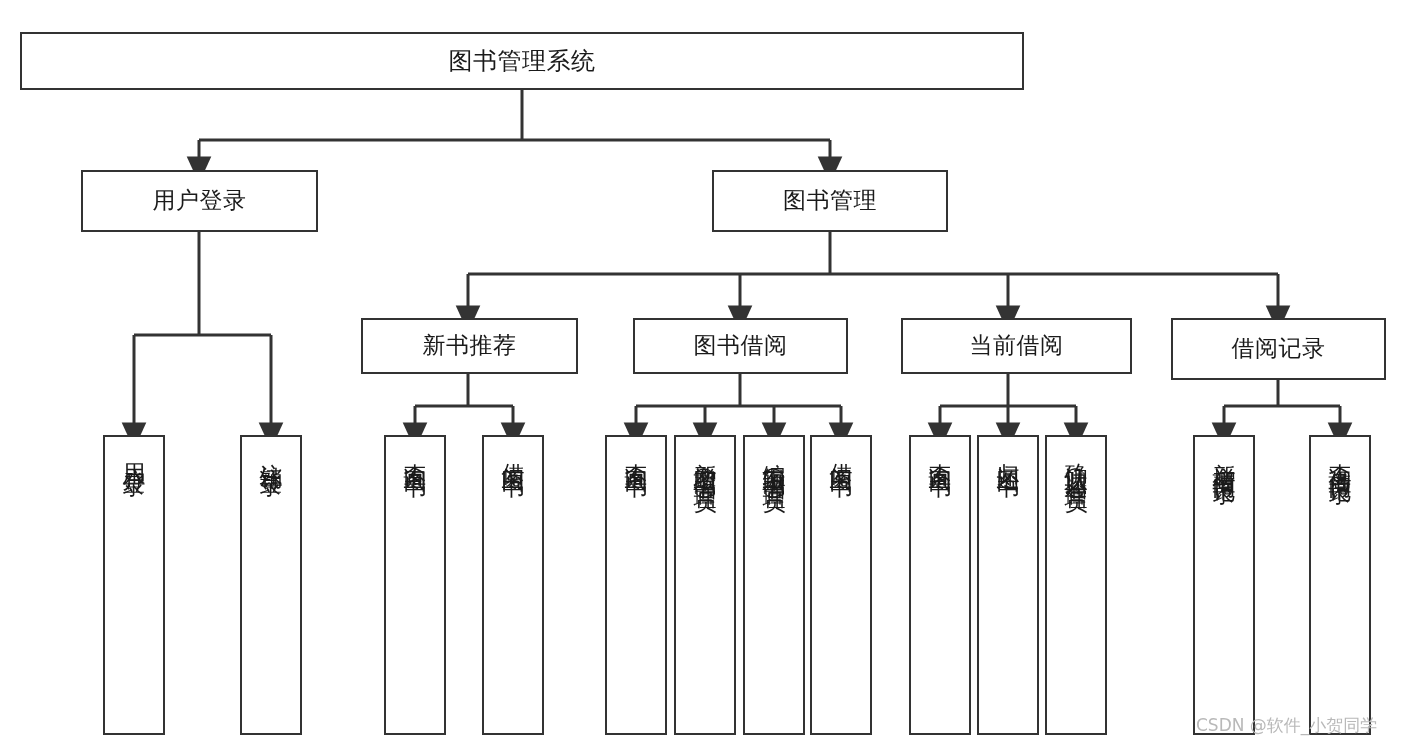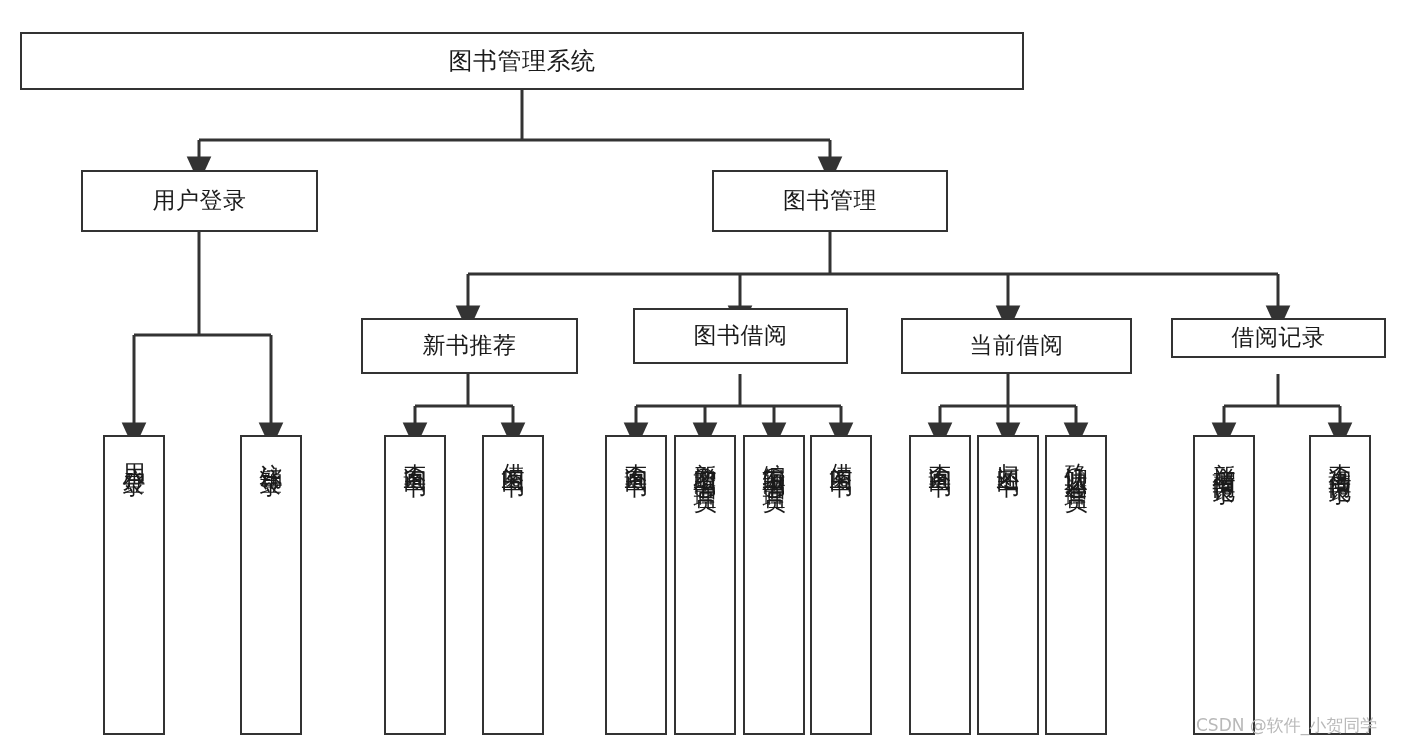--- a/index.html
+++ b/index.html
@@ -134,27 +134,27 @@
   <div class="node horizontal" style="left:81px; top:170px; width:237px; height:62px;">
     <span class="node-label">用户登录</span>
   </div>
   <div class="node horizontal" style="left:361px; top:318px; width:217px; height:56px;">
     <span class="node-label">新书推荐</span>
   </div>
 
   <div class="node horizontal" style="left:712px; top:170px; width:236px; height:62px;">
     <span class="node-label">图书管理</span>
   </div>
-  <div class="node horizontal" style="left:633px; top:308px; width:215px; height:56px;">
+  <div class="node horizontal" style="left:633px; top:318px; width:215px; height:56px;">
     <span class="node-label">图书借阅</span>
   </div>
   <div class="node horizontal" style="left:901px; top:318px; width:231px; height:56px;">
     <span class="node-label">当前借阅</span>
   </div>
-  <div class="node horizontal" style="left:1171px; top:318px; width:215px; height:40px;">
+  <div class="node horizontal" style="left:1171px; top:318px; width:215px; height:62px;">
     <span class="node-label">借阅记录</span>
   </div>
 
   <div class="node vertical" style="left:103px; top:435px; width:62px; height:300px;">
     <span class="node-label">用户登录</span>
   </div>
   <div class="node vertical" style="left:240px; top:435px; width:62px; height:300px;">
     <span class="node-label">注销登录</span>
   </div>
 

